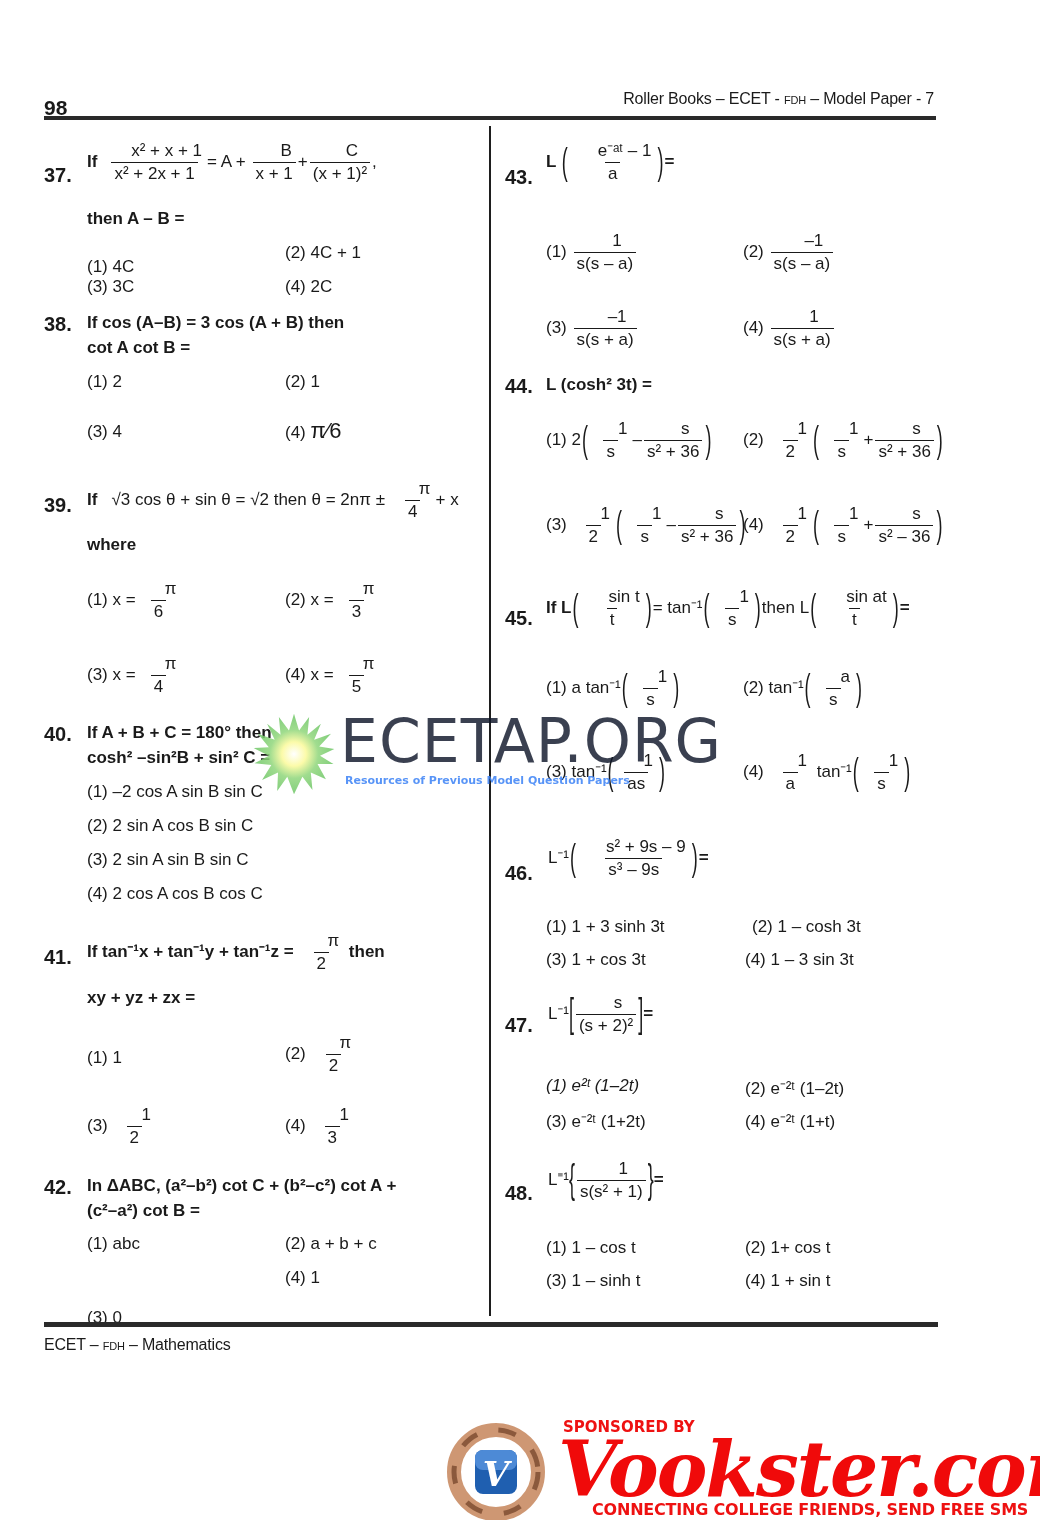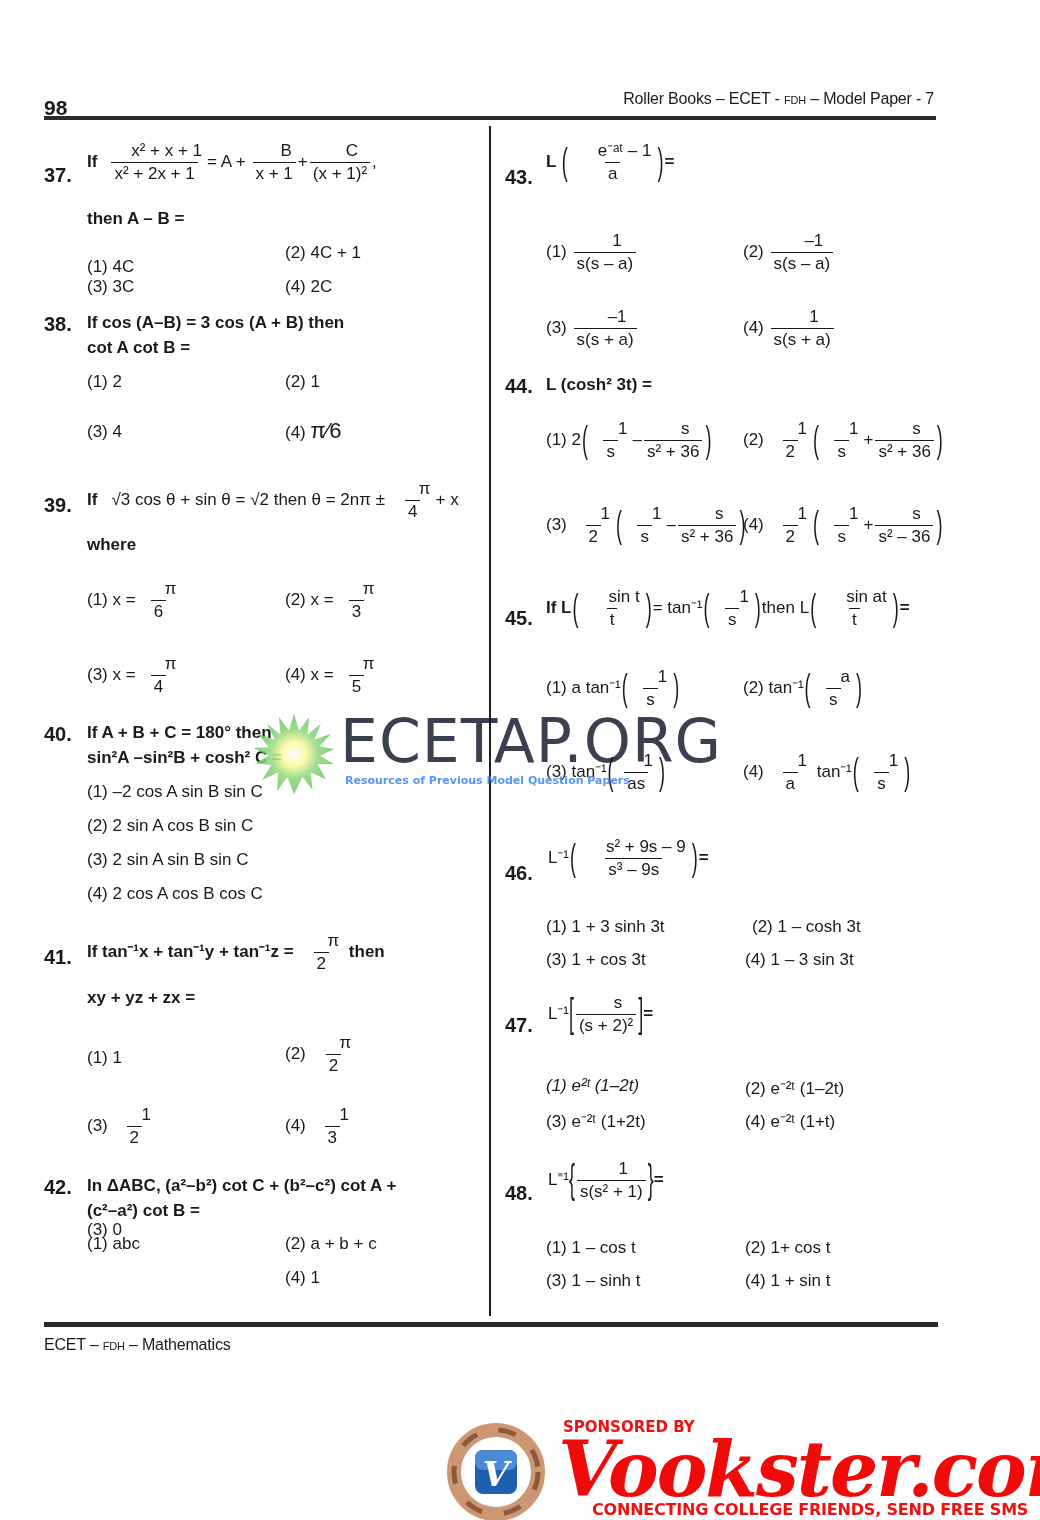--- a/index.html
+++ b/index.html
@@ -104,21 +104,21 @@
       <span class="num">π</span>
       <span class="den">4</span>
     </span></div>
 <div class="opt" style="left:285px;top:655px;"><span>(4)</span> <span>x =</span><span class="frac">
       <span class="num">π</span>
       <span class="den">5</span>
     </span></div>
 
 <div class="qnum" style="left:44px;top:723px;">40.</div>
 <div class="stem" style="left:87px;top:723px;">If A + B + C = 180° then</div>
-<div class="stem" style="left:87px;top:748px;">sin²A –sin²B + cosh² C =</div>
+<div class="stem" style="left:87px;top:748px;">cosh² –sin²B + sin² C =</div>
 <div class="opt" style="left:87px;top:782px;">(1) –2 cos A sin B sin C</div>
 <div class="opt" style="left:87px;top:816px;">(2) 2 sin A cos B sin C</div>
 <div class="opt" style="left:87px;top:850px;">(3) 2 sin A sin B sin C</div>
 <div class="opt" style="left:87px;top:884px;">(4) 2 cos A cos B cos C</div>
 
 <div class="qnum" style="left:44px;top:946px;">41.</div>
 <div class="stem" style="left:87px;top:932px;">
   <span>If tan⁻¹x + tan⁻¹y + tan⁻¹z =</span>
   <span class="frac">
       <span class="num">π</span>
@@ -139,21 +139,21 @@
 <div class="opt" style="left:285px;top:1106px;"><span>(4)</span> <span class="frac">
       <span class="num">1</span>
       <span class="den">3</span>
     </span></div>
 
 <div class="qnum" style="left:44px;top:1176px;">42.</div>
 <div class="stem" style="left:87px;top:1176px;">In ΔABC, (a²–b²) cot C + (b²–c²) cot A +</div>
 <div class="stem" style="left:87px;top:1201px;">(c²–a²) cot B =</div>
 <div class="opt" style="left:87px;top:1234px;">(1) abc</div>
 <div class="opt" style="left:285px;top:1234px;">(2) a + b + c</div>
-<div class="opt" style="left:87px;top:1220px;">(3) 0</div>
+<div class="opt" style="left:87px;top:1308px;">(3) 0</div>
 <div class="opt" style="left:285px;top:1268px;">(4) 1</div>
 
 <div class="qnum" style="left:505px;top:166px;">43.</div>
 <div class="stem" style="left:546px;top:142px;">
   <span>L</span>
   <span class="paren">(</span><span class="frac">
       <span class="num">e⁻ᵃᵗ – 1</span>
       <span class="den">a</span>
     </span><span class="paren">)</span><span>=</span>
 </div>

